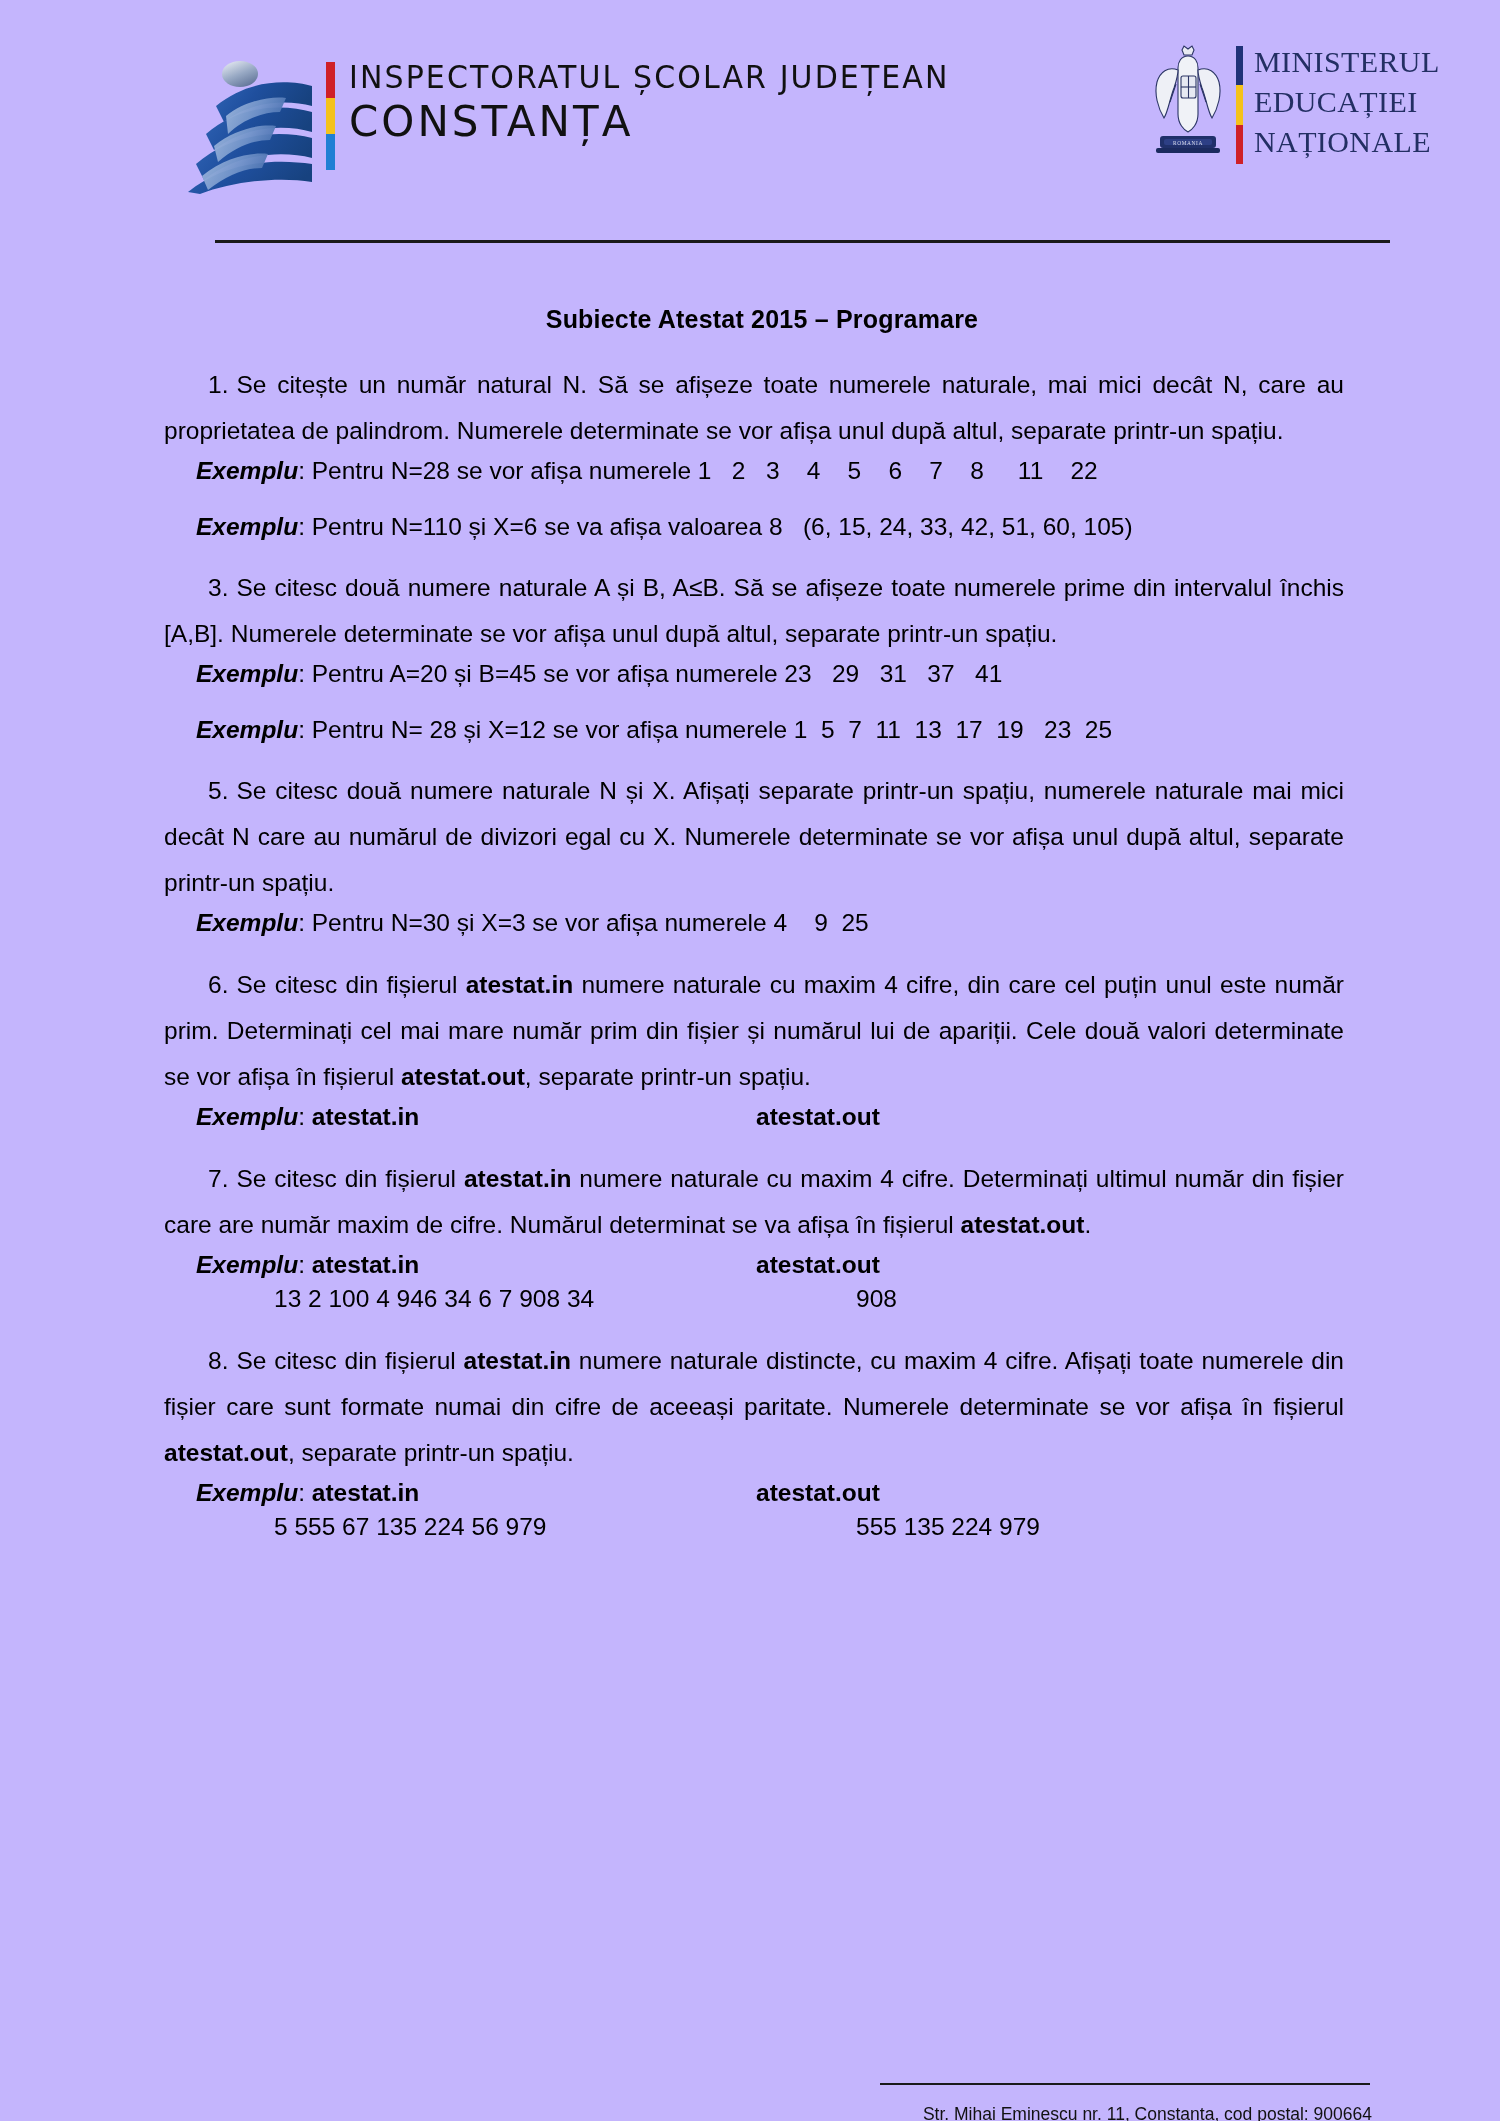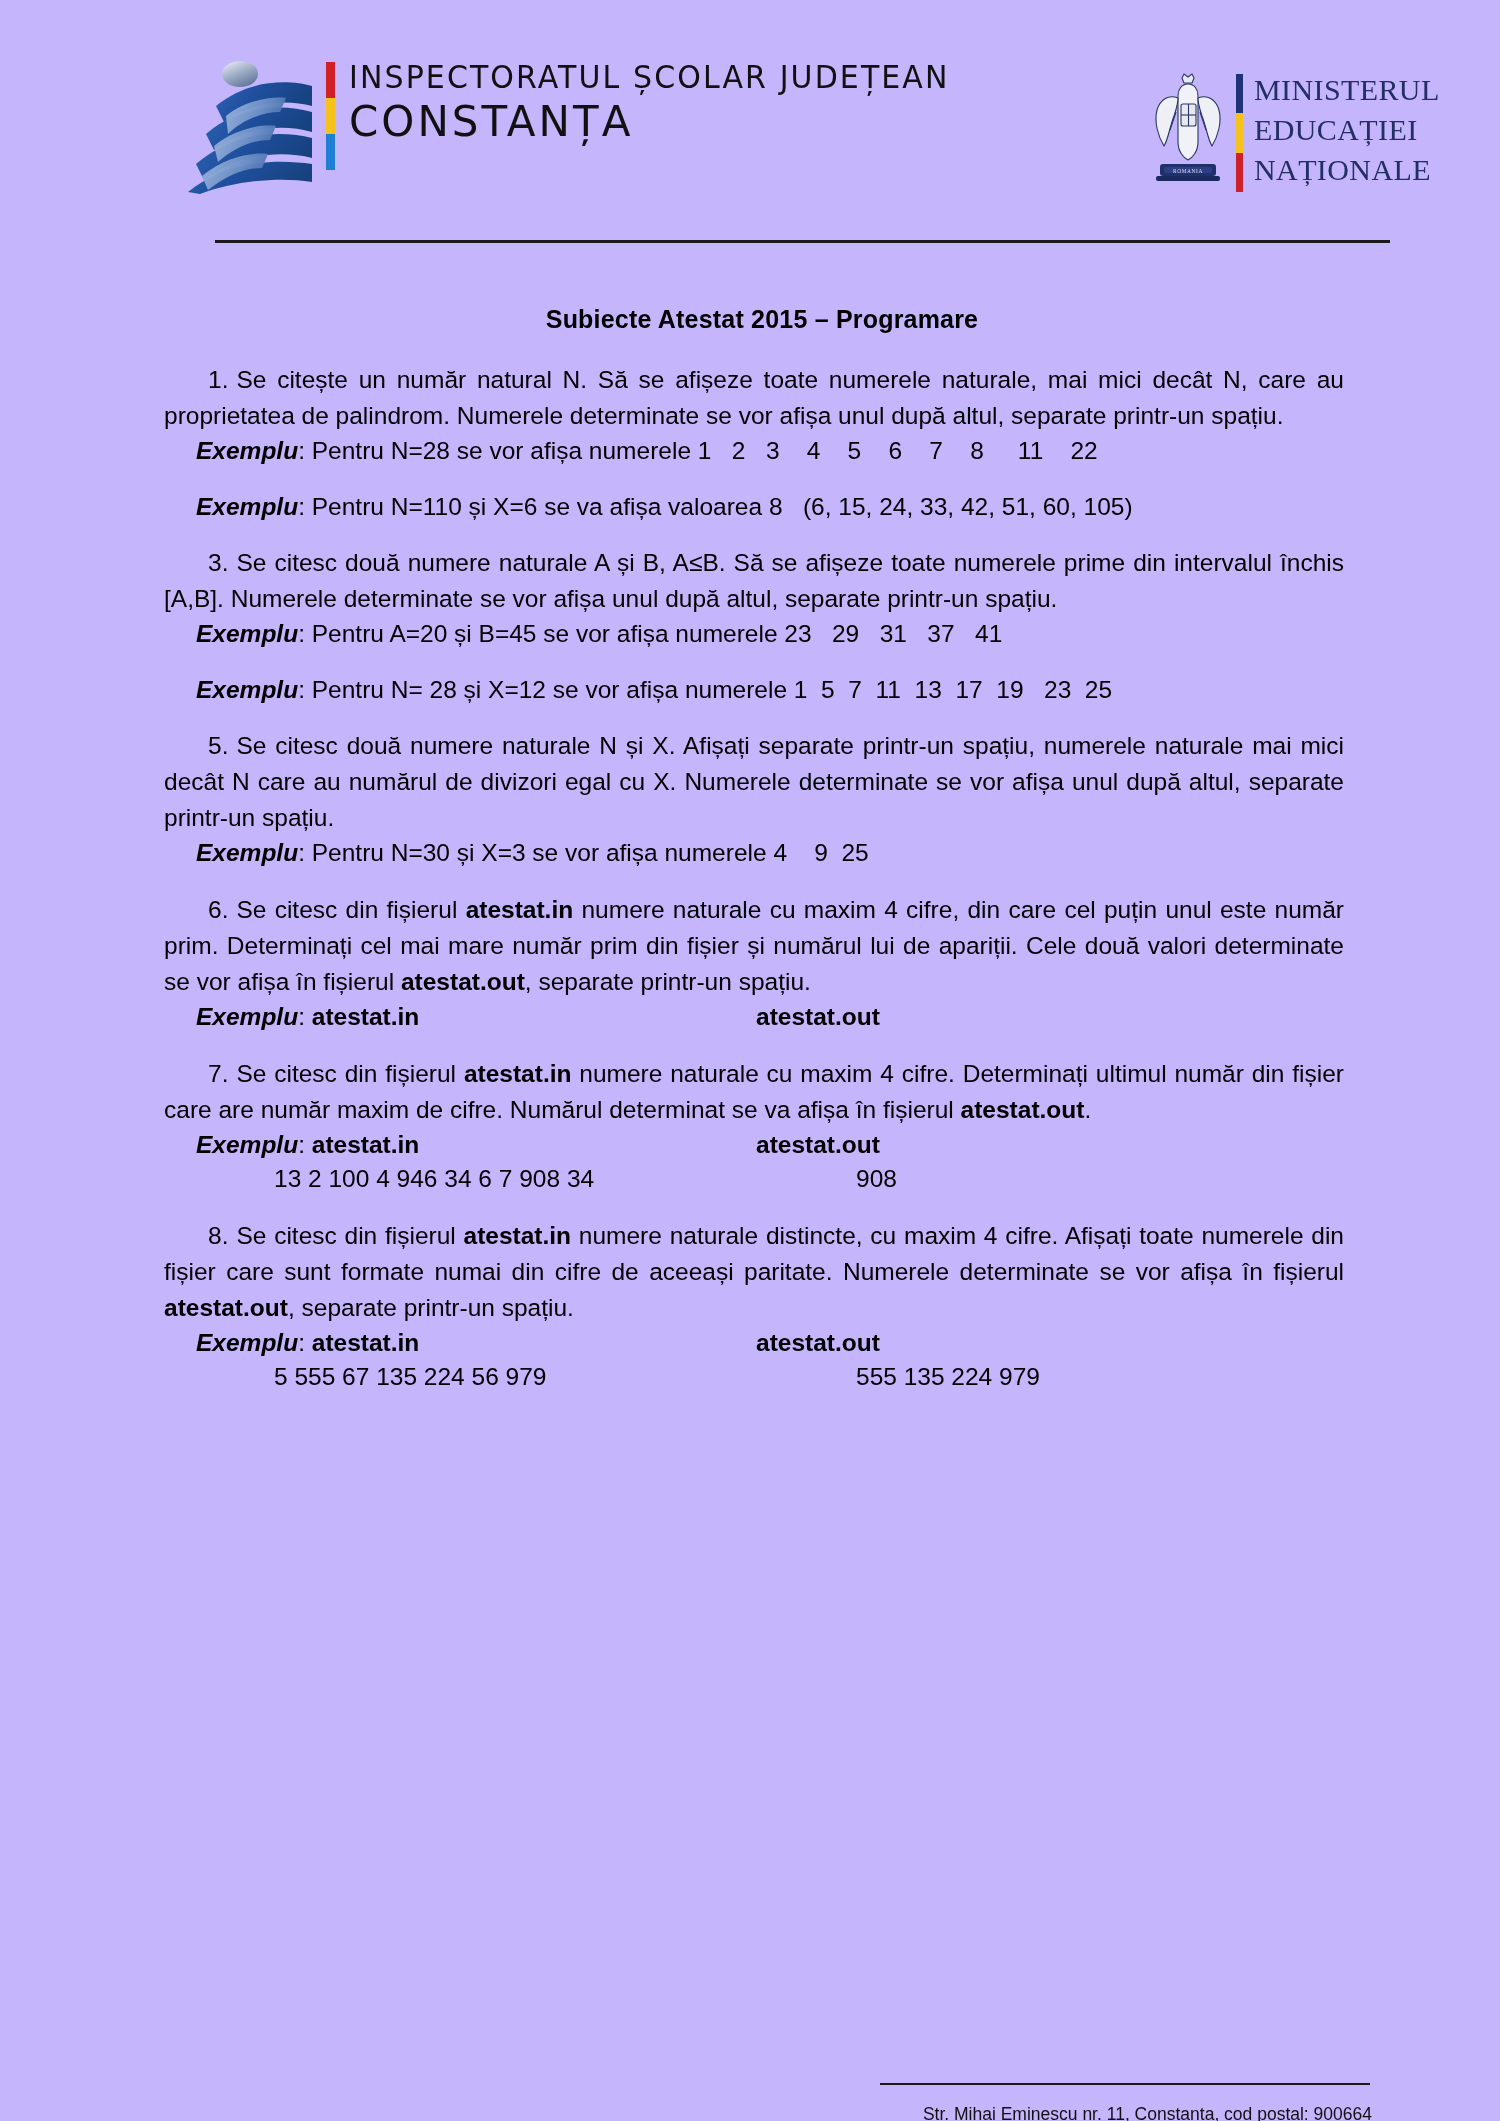--- a/index.html
+++ b/index.html
@@ -68,21 +68,21 @@
     letter-spacing: 3px;
     line-height: 52px;
     color: #111111;
     white-space: nowrap;
   }
 
   
   .men-block {
     position: absolute;
     left: 1148px;
-    top: 68px;
+    top: 40px;
     display: flex;
     align-items: flex-start;
   }
   .men-crest {
     width: 80px;
     height: 120px;
     position: relative;
     flex: 0 0 auto;
   }
   .men-bar {
@@ -133,21 +133,21 @@
     margin: 0 0 28px 0;
     padding-left: 16px;
   }
 
   .problem {
     margin-bottom: 22px;
   }
 
   .p-body {
     font-size: 24.5px;
-    line-height: 36px;
+    line-height: 46px;
     text-align: justify;
     text-justify: inter-word;
     margin: 0;
     text-indent: 44px;
   }
   .p-body .num {
     padding-right: 8px;
   }
 
   .ex-line {

